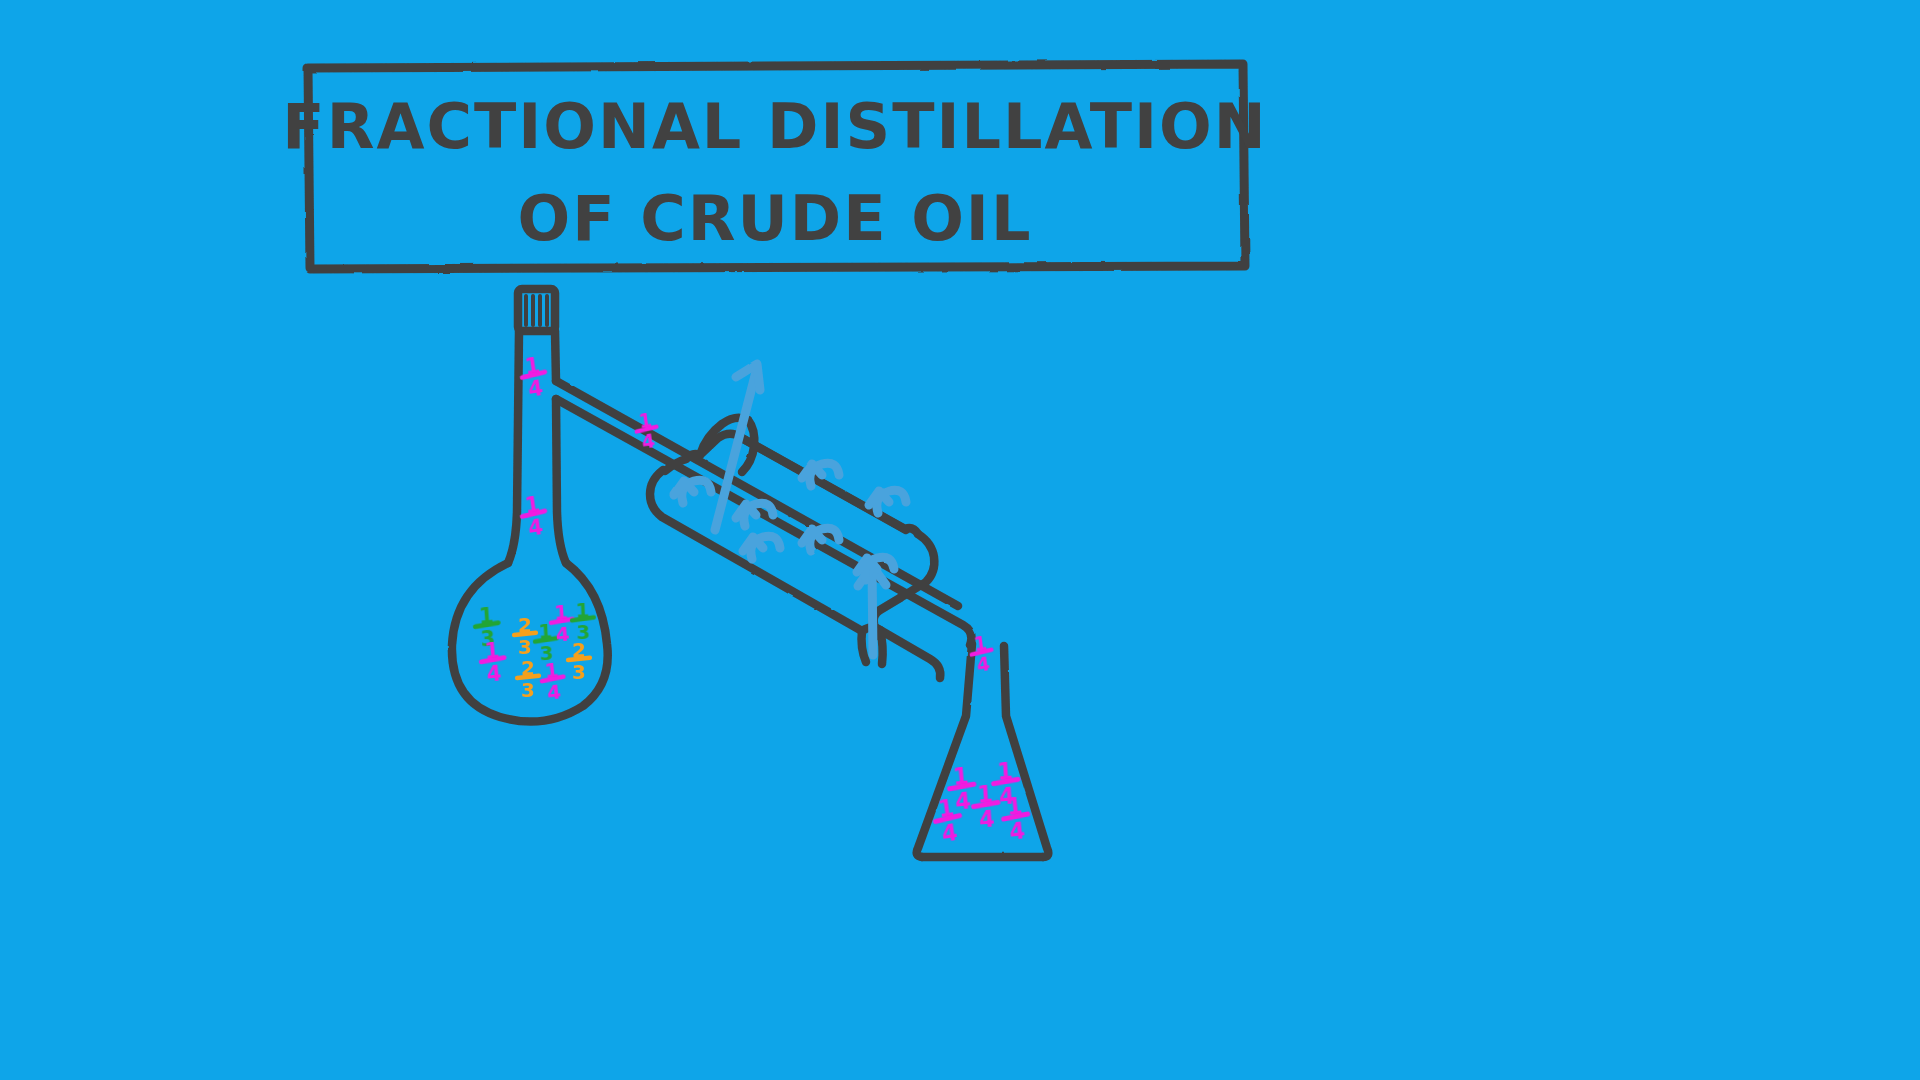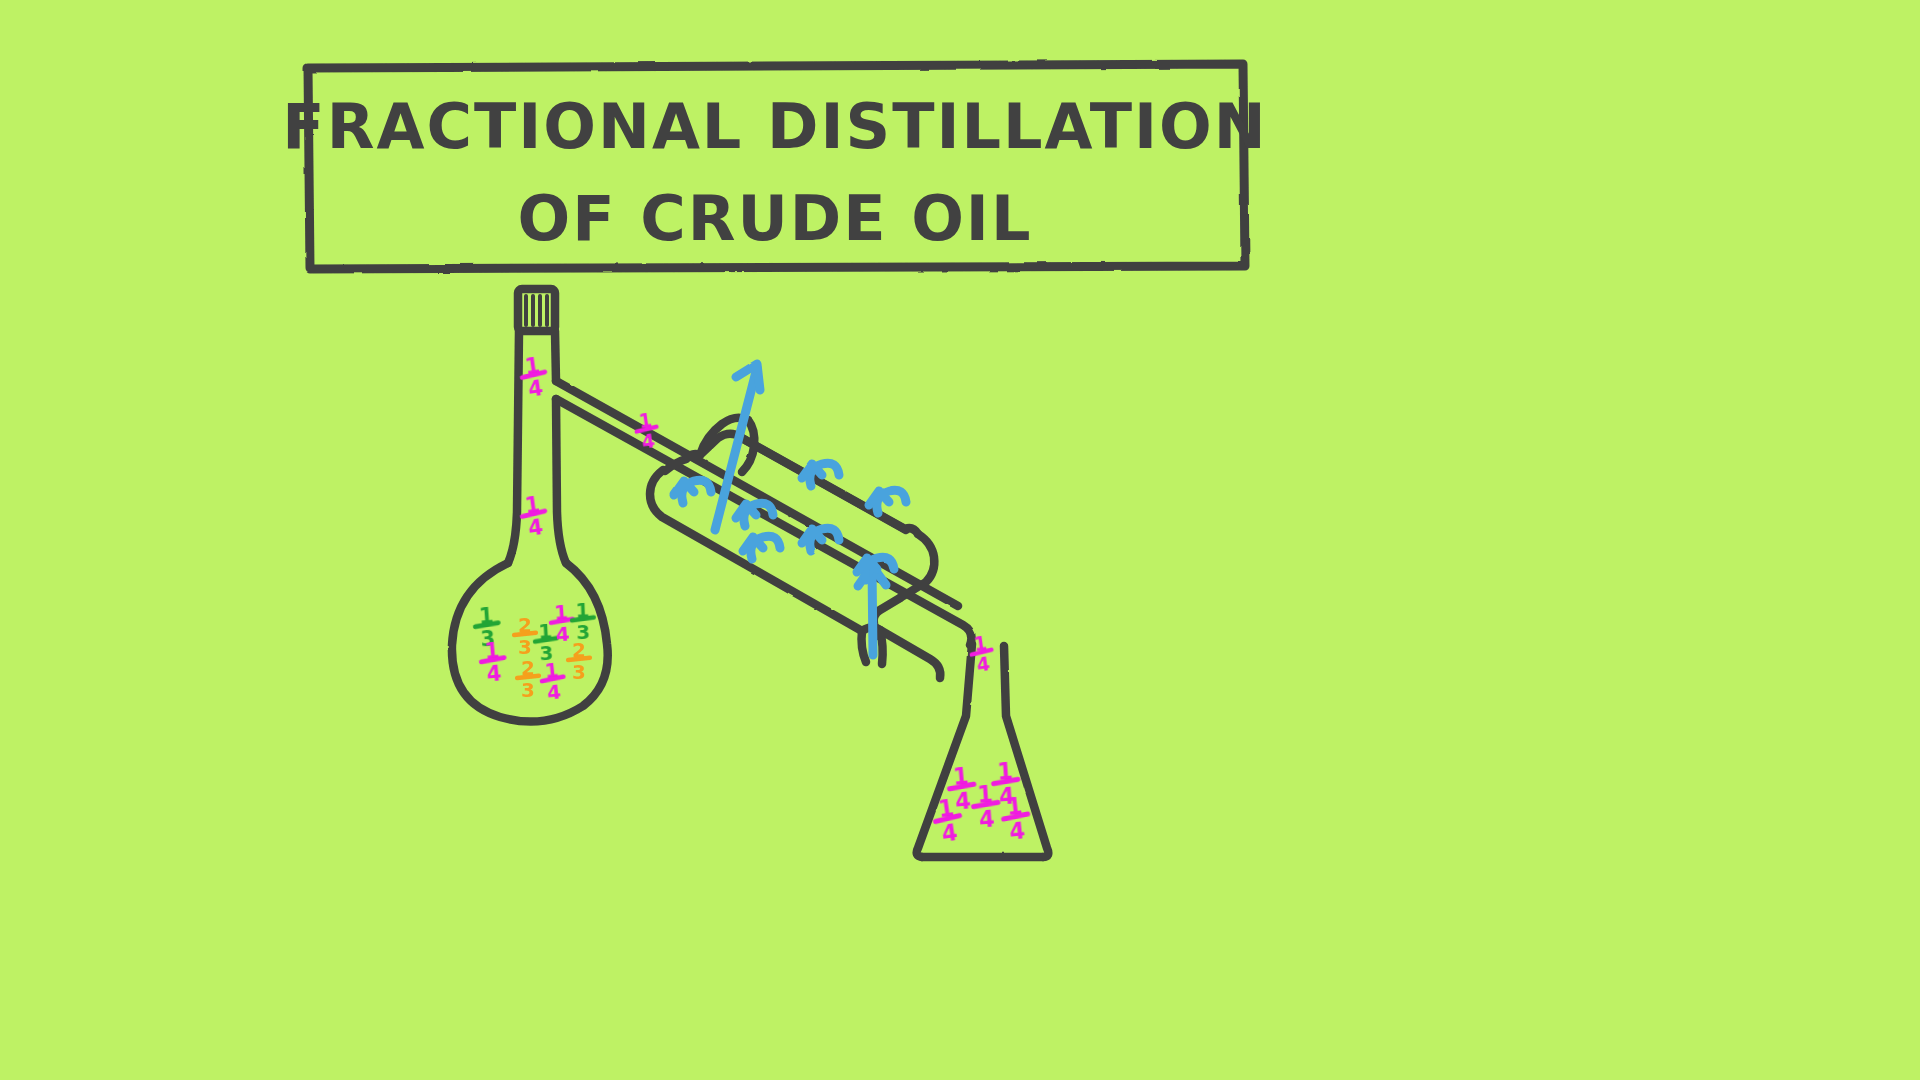--- a/index.html
+++ b/index.html
@@ -1,18 +1,18 @@
 <!DOCTYPE html>
 <html><head>
 <meta charset="utf-8">
 <style>
   html,body{margin:0;padding:0;background:#ffffff;}
   body{width:1920px;height:1080px;overflow:hidden;
        font-family:"DejaVu Sans",sans-serif;}
-  #stage{position:relative;width:1920px;height:1080px;background:#bef264;}
+  #stage{position:relative;width:1920px;height:1080px;background:#0ea5e9;}
   #stage svg{position:absolute;top:0;left:0;}
   .ttl{font-family:"DejaVu Sans",sans-serif;font-weight:700;
        letter-spacing:2px;fill:#414141;}
   .frac text{font-family:"DejaVu Sans",sans-serif;font-weight:700;}
 </style>
 </head>
 <body>
 
 <div id="stage">
 

